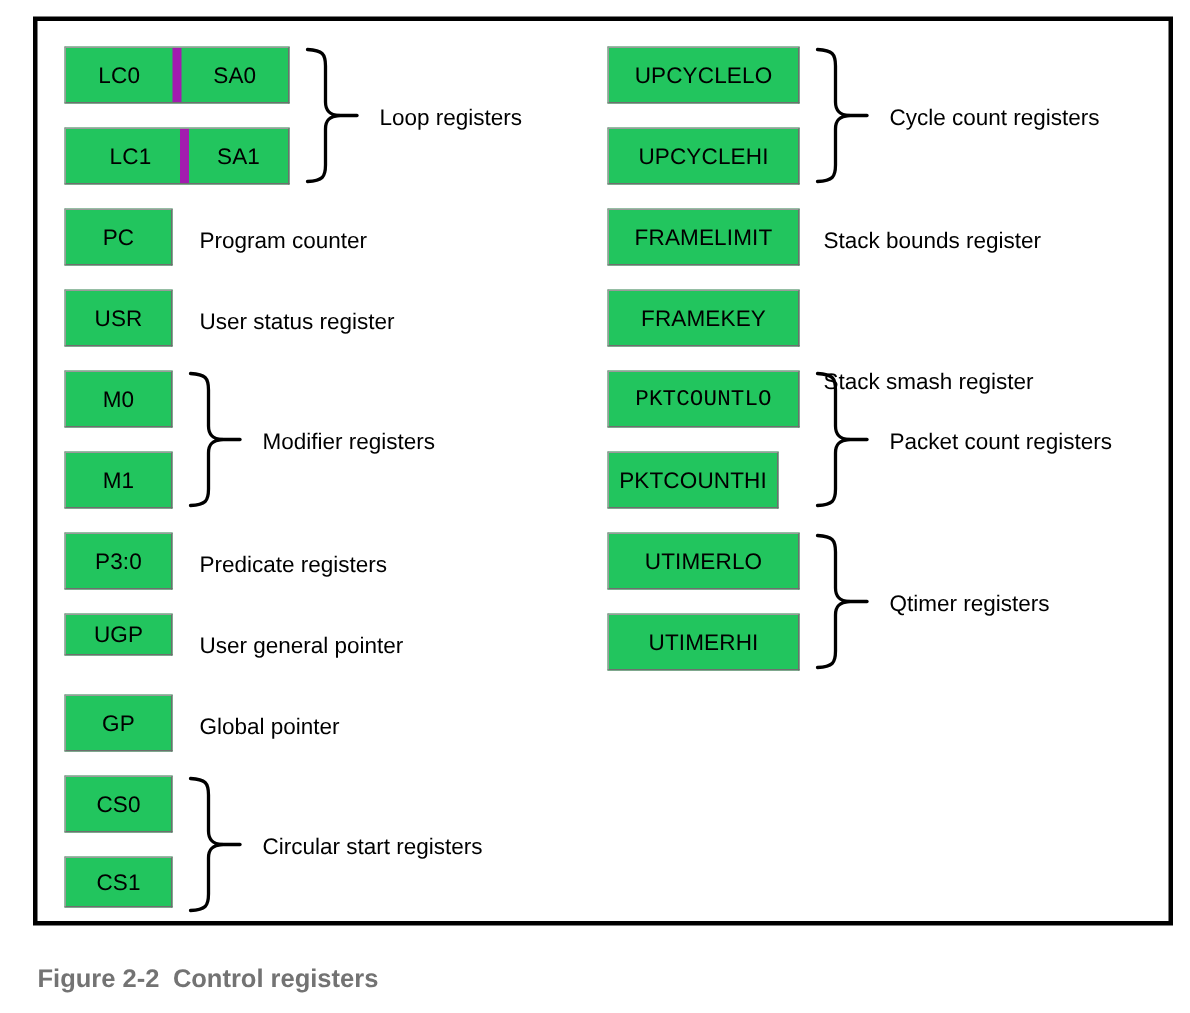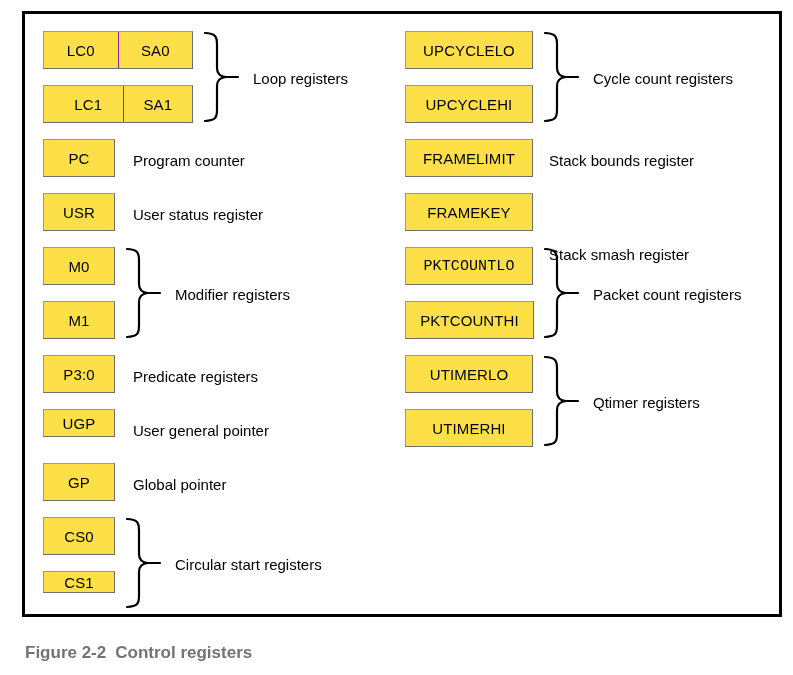--- a/index.html
+++ b/index.html
@@ -26,40 +26,40 @@
     height: 606px;
     box-sizing: border-box;
     border: 3px solid #000000;
     background: #ffffff;
   }
 
   
   .reg-box {
     position: absolute;
     box-sizing: border-box;
-    background: #fde047;
+    background: #22c55e;
     border: 1px solid #9a9a9a;
     border-right-color: #6e6e6e;
     border-bottom-color: #6e6e6e;
     display: flex;
     align-items: stretch;
   }
   .reg-cell {
     flex: 1 1 0;
     display: flex;
     align-items: center;
     justify-content: center;
     font-size: 15px;
     line-height: 1;
     letter-spacing: 0.1px;
     color: #000000;
     white-space: nowrap;
   }
   .reg-cell + .reg-cell {
-    border-left: 1px solid #a21caf;
+    border-left: 6px solid #a21caf;
   }
 
   
   .desc {
     position: absolute;
     font-size: 15px;
     line-height: 1;
     color: #000000;
     white-space: nowrap;
   }
@@ -153,21 +153,21 @@
 
   <div class="reg-box" style="left:18px; top:449px; width:72px; height:38px;">
     <span class="reg-cell">GP</span>
   </div>
   <div class="desc" style="left:108px; top:463px;">Global pointer</div>
 
   <div class="reg-box" style="left:18px; top:503px; width:72px; height:38px;">
     <span class="reg-cell">CS0</span>
   </div>
 
-  <div class="reg-box" style="left:18px; top:557px; width:72px; height:22px;">
+  <div class="reg-box" style="left:18px; top:557px; width:72px; height:34px;">
     <span class="reg-cell">CS1</span>
   </div>
 
   <div class="brace" style="left:98px; top:503px; width:48px; height:92px;">
     <svg width="48" height="92" viewBox="0 0 48 92" aria-hidden="true">
       <path d="M4 2 C14 2.5 16 5 16 13 L16 37 C16 43 19 45.5 25 46 C19 46.5 16 49 16 55 L16 79 C16 87 14 89.5 4 90"></path>
       <path d="M25 46 L37 46"></path>
     </svg>
   </div>
 
@@ -197,21 +197,21 @@
 
   <div class="reg-box" style="left:380px; top:179px; width:128px; height:38px;">
     <span class="reg-cell">FRAMEKEY</span>
   </div>
   <div class="desc" style="left:524px; top:193px;margin-top:40px;">Stack smash register</div>
 
   <div class="reg-box" style="left:380px; top:233px; width:128px; height:38px;font-family:Liberation Mono, monospace;">
     <span class="reg-cell">PKTCOUNTLO</span>
   </div>
 
-  <div class="reg-box" style="left:380px; top:287px; width:129px; height:38px;">
+  <div class="reg-box" style="left:380px; top:287px; width:114px; height:38px;">
     <span class="reg-cell">PKTCOUNTHI</span>
   </div>
 
   <div class="brace" style="left:516px; top:233px; width:48px; height:92px;">
     <svg width="48" height="92" viewBox="0 0 48 92" aria-hidden="true">
       <path d="M4 2 C14 2.5 16 5 16 13 L16 37 C16 43 19 45.5 25 46 C19 46.5 16 49 16 55 L16 79 C16 87 14 89.5 4 90"></path>
       <path d="M25 46 L37 46"></path>
     </svg>
   </div>
 

